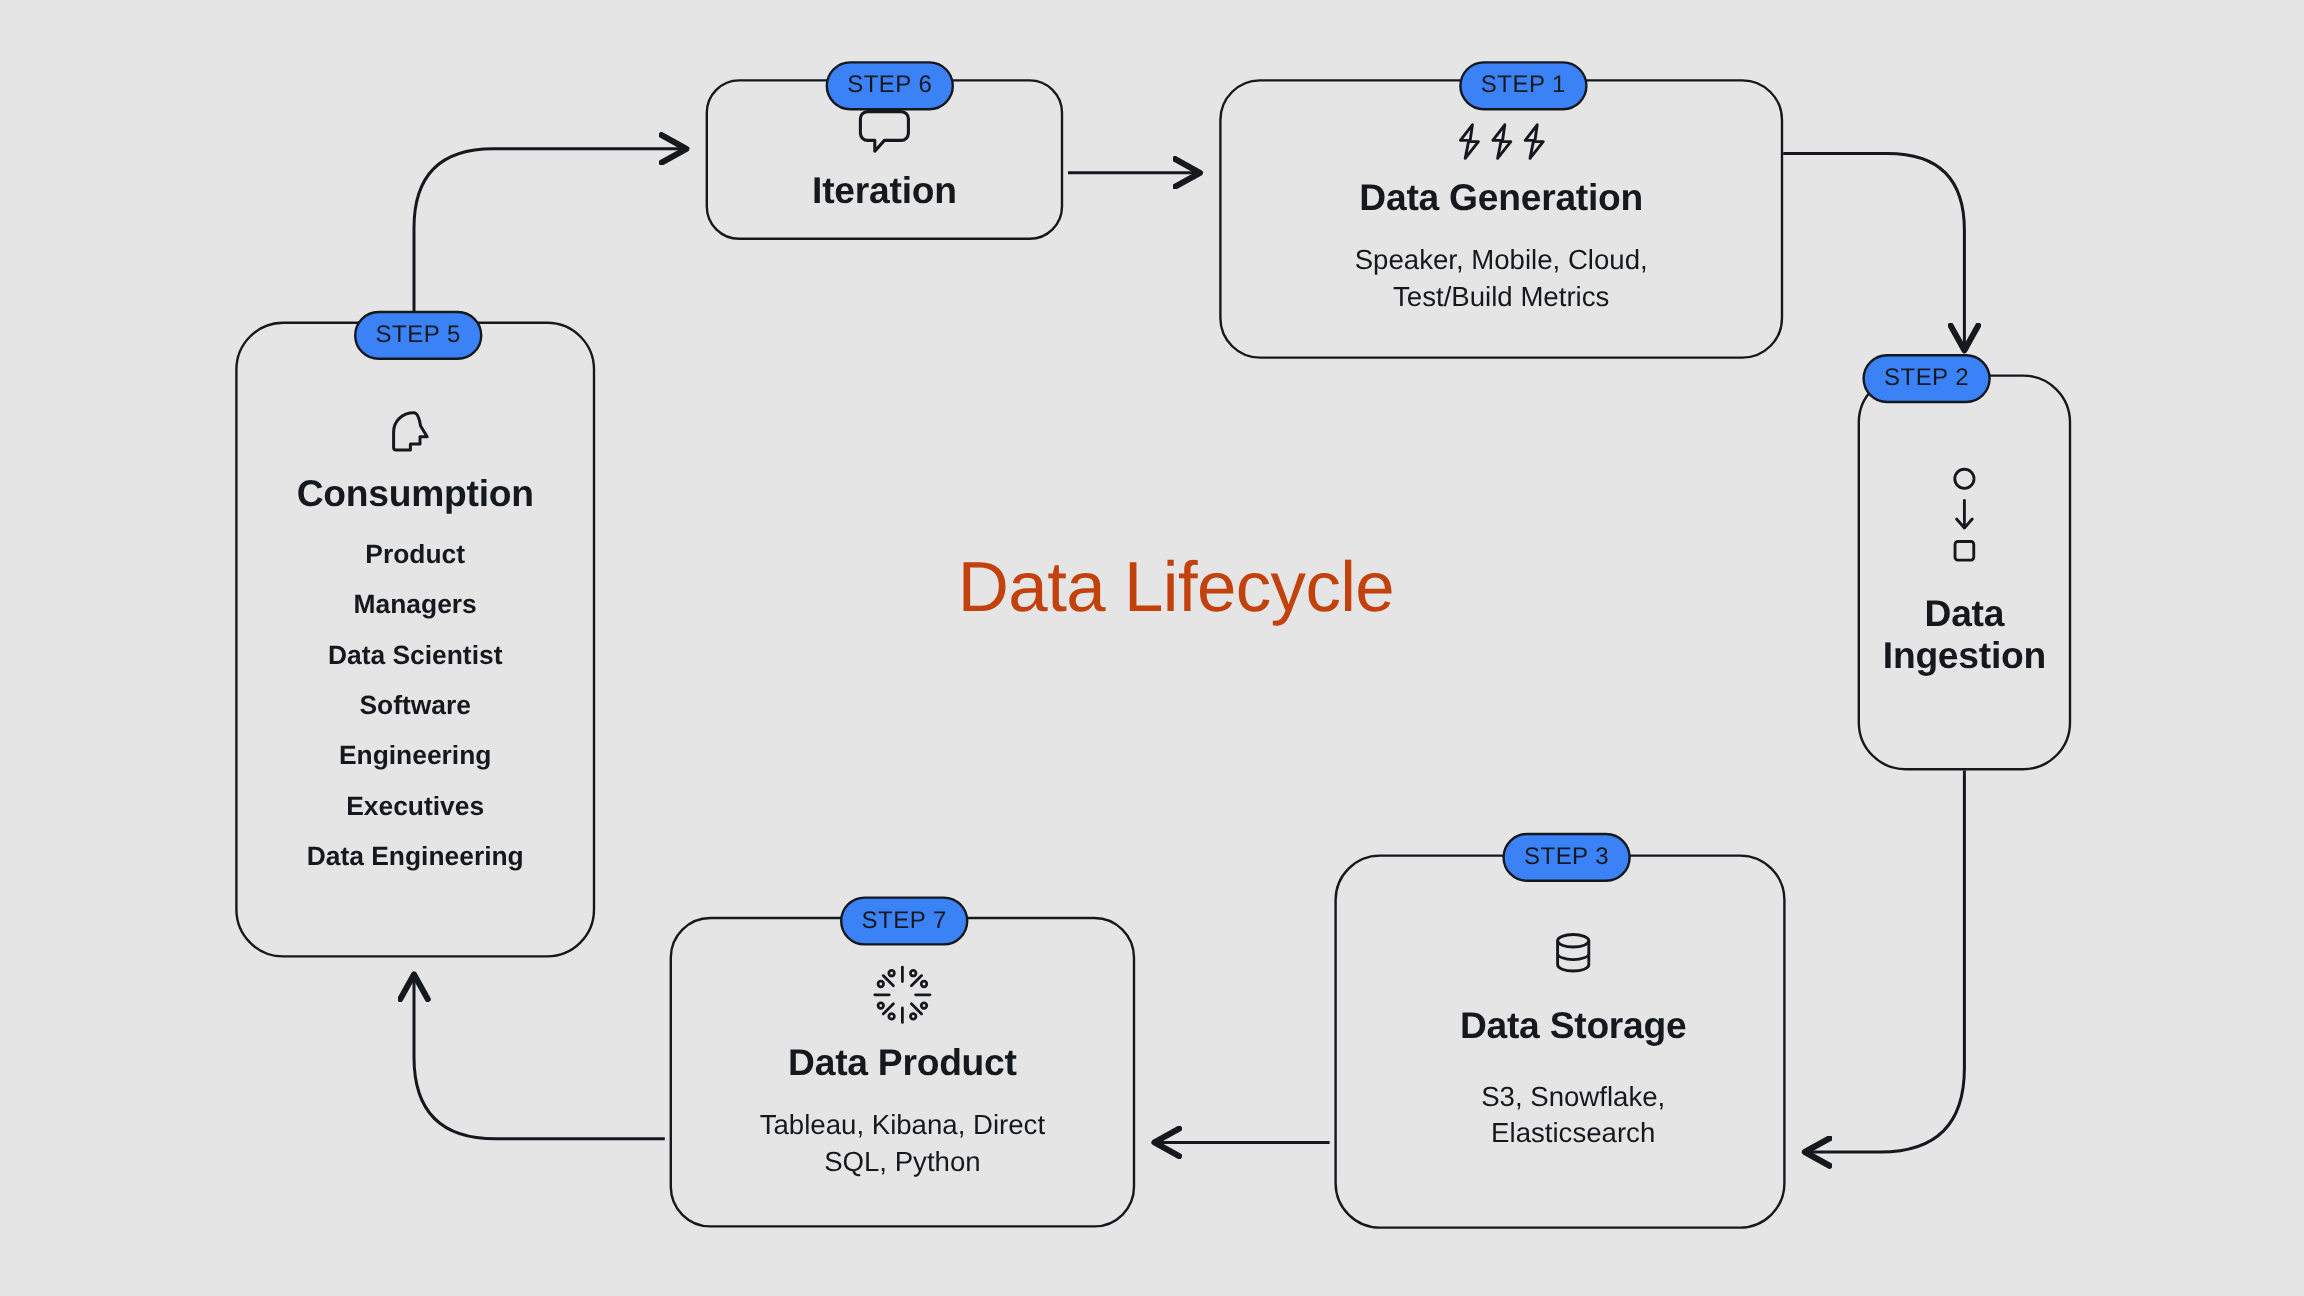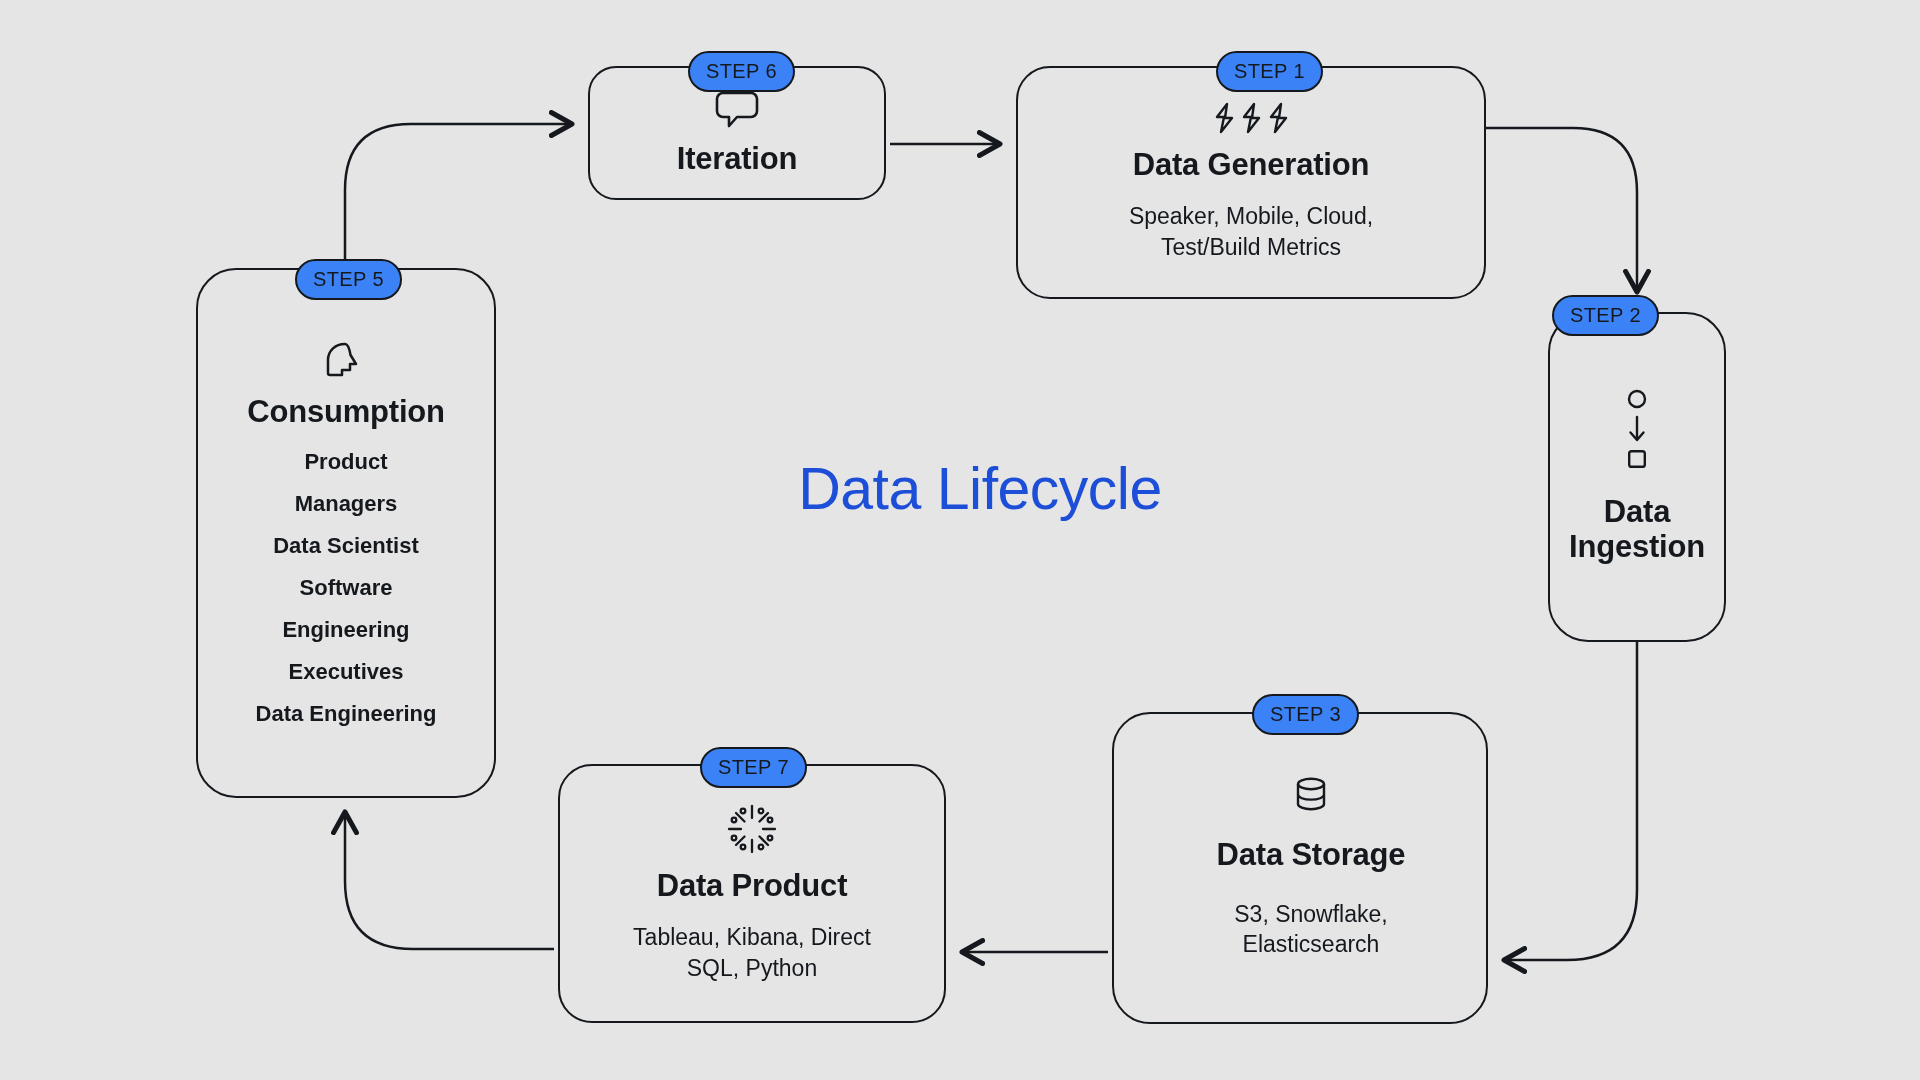--- a/index.html
+++ b/index.html
@@ -95,21 +95,21 @@
   #mask-step5{left:287px;width:118px;}
 
   
   #center-title{
     position:absolute;
     left:760px;top:455px;width:440px;
     text-align:center;
     font-size:59px;
     font-weight:300;
     letter-spacing:-0.5px;
-    color:#1d4ed8;
+    color:#c2410c;
     z-index:2;
   }
   .bolts{display:flex;gap:5px;justify-content:center;align-items:center;}
   .ingest-icon{display:flex;flex-direction:column;align-items:center;gap:6px;}
 </style>
 </head>
 <body>
 
 <div id="stage">
 

